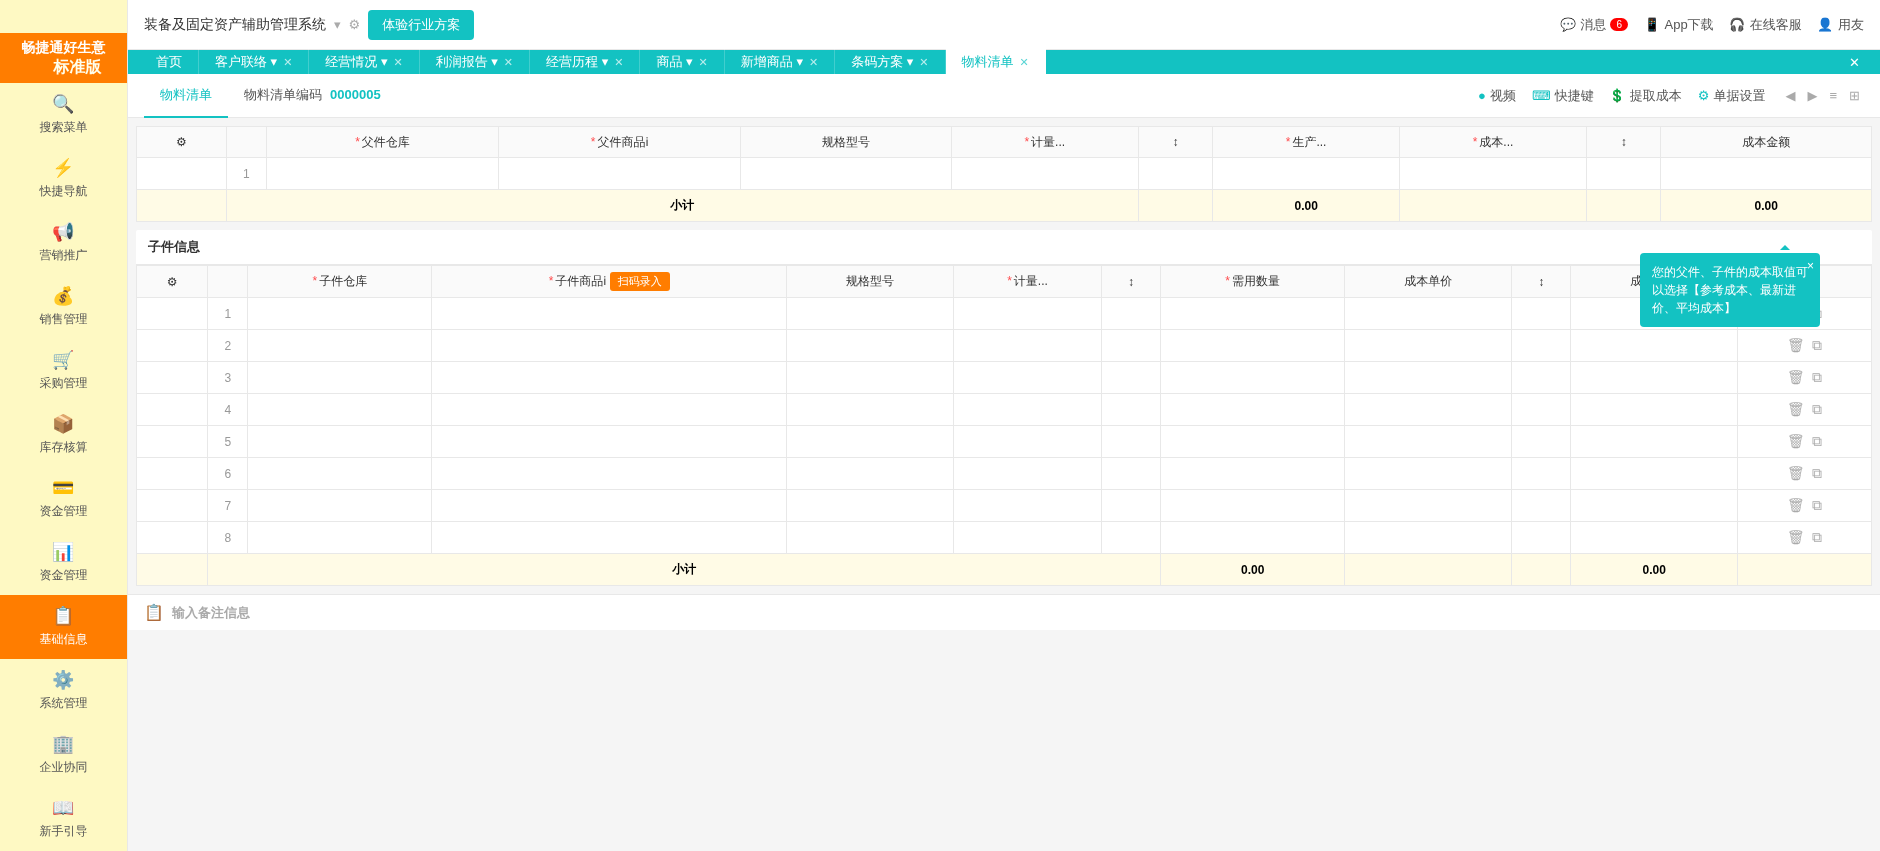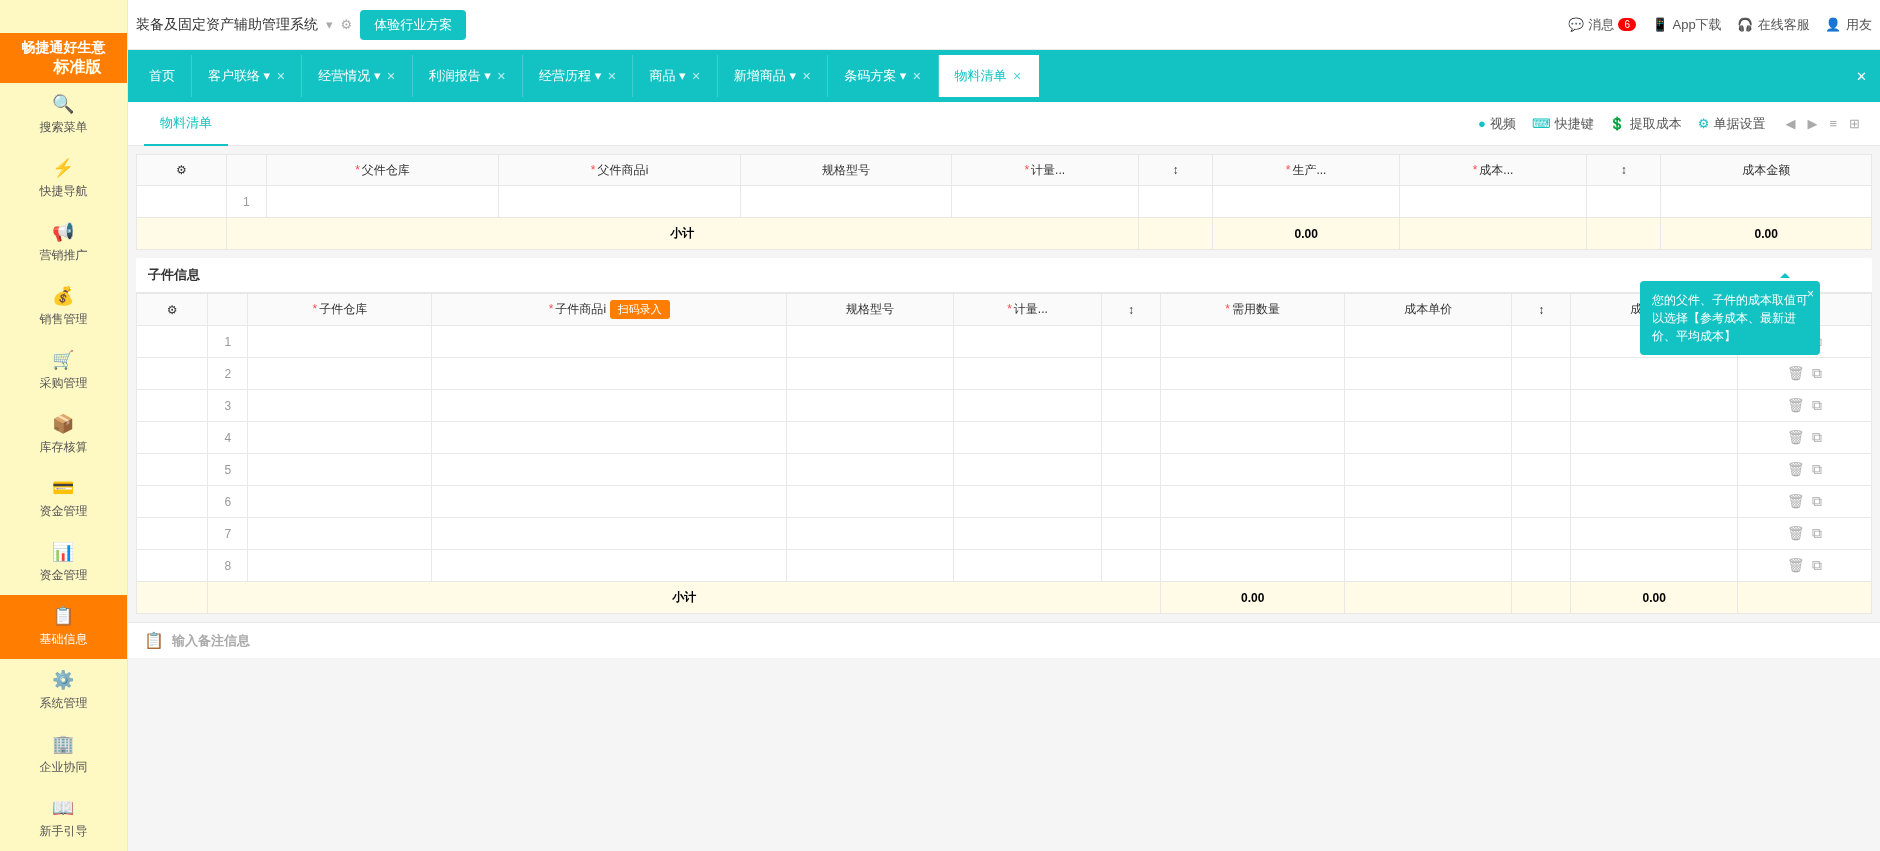--- a/index.html
+++ b/index.html
@@ -56,21 +56,21 @@
       overflow: hidden;
     }
 
     
     .top-header {
       height: 50px;
       background: #fff;
       display: flex;
       align-items: center;
       justify-content: space-between;
-      padding: 0 8px;
+      padding: 0 16px;
       border-bottom: 1px solid #e8e8e8;
       flex-shrink: 0;
     }
     .top-header-left {
       display: flex;
       align-items: center;
       gap: 8px;
     }
     .system-title { font-size: 14px; color: #333; }
     .top-header-right {
@@ -100,22 +100,22 @@
       min-width: 18px;
       text-align: center;
     }
 
     
     .nav-tabs {
       background: #13c2c2;
       display: flex;
       align-items: center;
       flex-shrink: 0;
-      height: 52px;
-      padding: 0 5px;
+      height: 24px;
+      padding: 0 12px;
     }
     .nav-tab {
       color: #fff;
       padding: 0 16px;
       height: 42px;
       display: flex;
       align-items: center;
       gap: 6px;
       cursor: pointer;
       font-size: 13px;
@@ -413,20 +413,24 @@
       </div>
     <span style="color:#fff;padding:0 8px;cursor:pointer;">✕</span>
   </div>
 
   <div class="page-content">
 
     <div class="sub-tab-bar">
       <div class="sub-tab-bar-left">
         <div class="sub-tab active">
           <span>物料清单</span>
+        </div>
+        <div class="sub-tab" style="gap:8px;">
+          <span>物料清单编码</span>
+          <span style="color:#13c2c2;font-weight:bold;">0000005</span>
         </div>
       </div>
       <div class="sub-tab-bar-right">
         <div class="action-item">
           <span class="icon">●</span>
           <span>视频</span>
         </div>
         <div class="action-item">
           <span class="icon">⌨</span>
           <span>快捷键</span>

